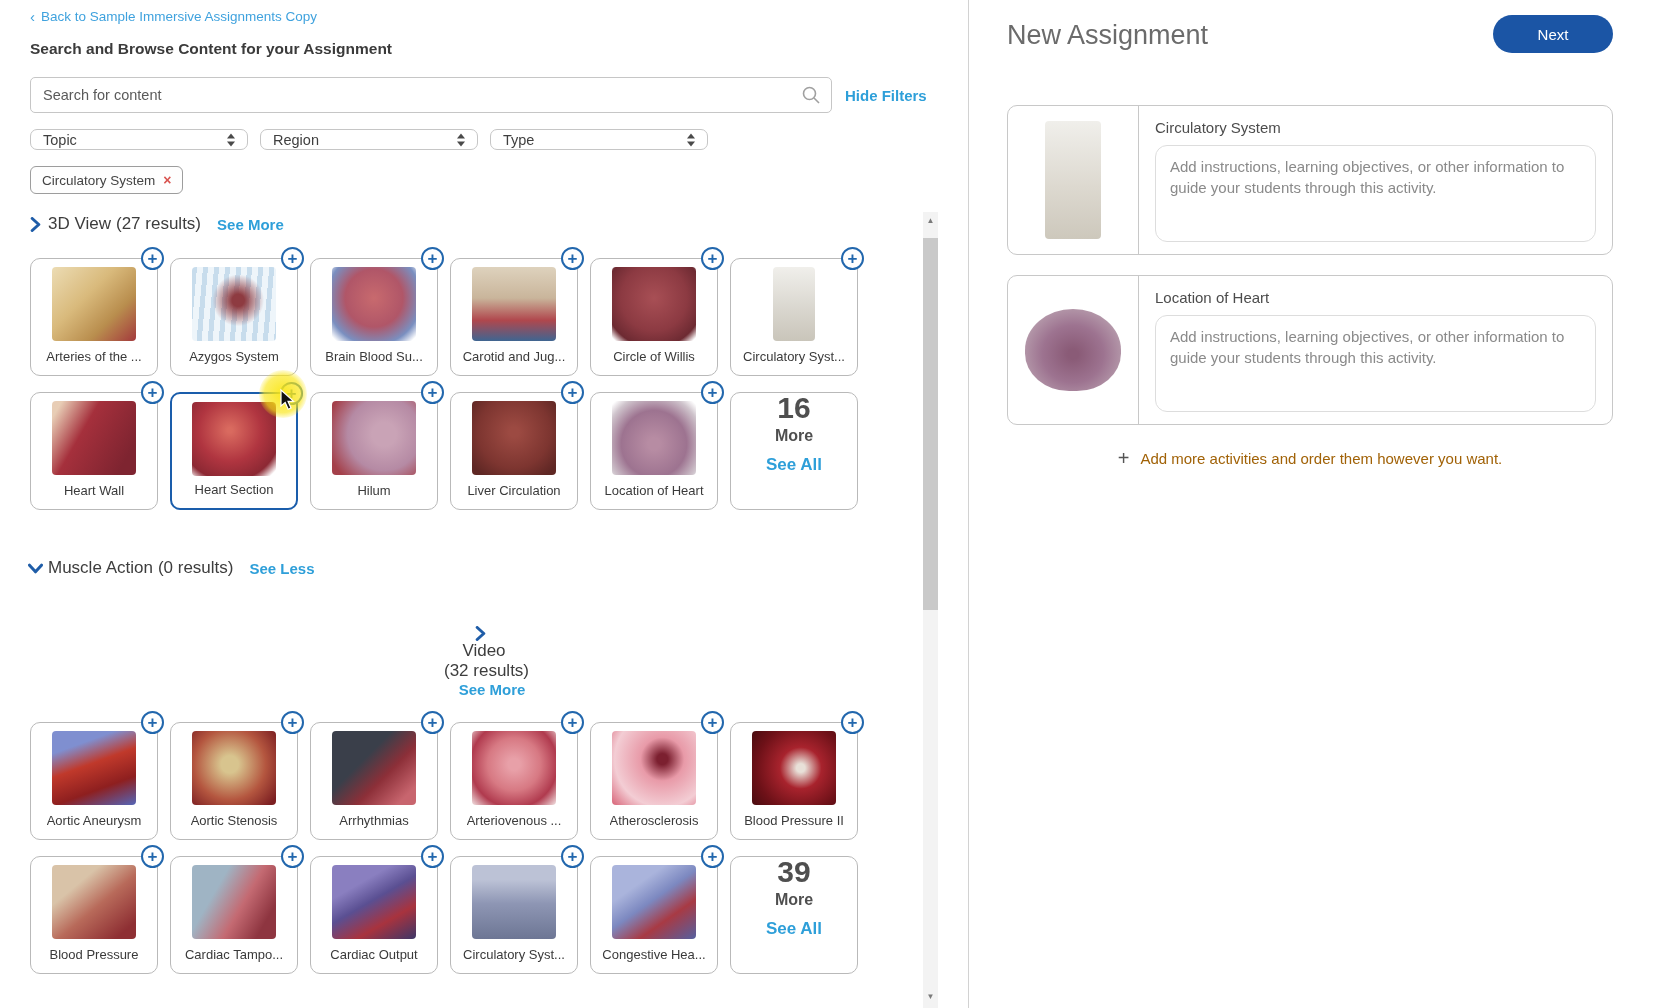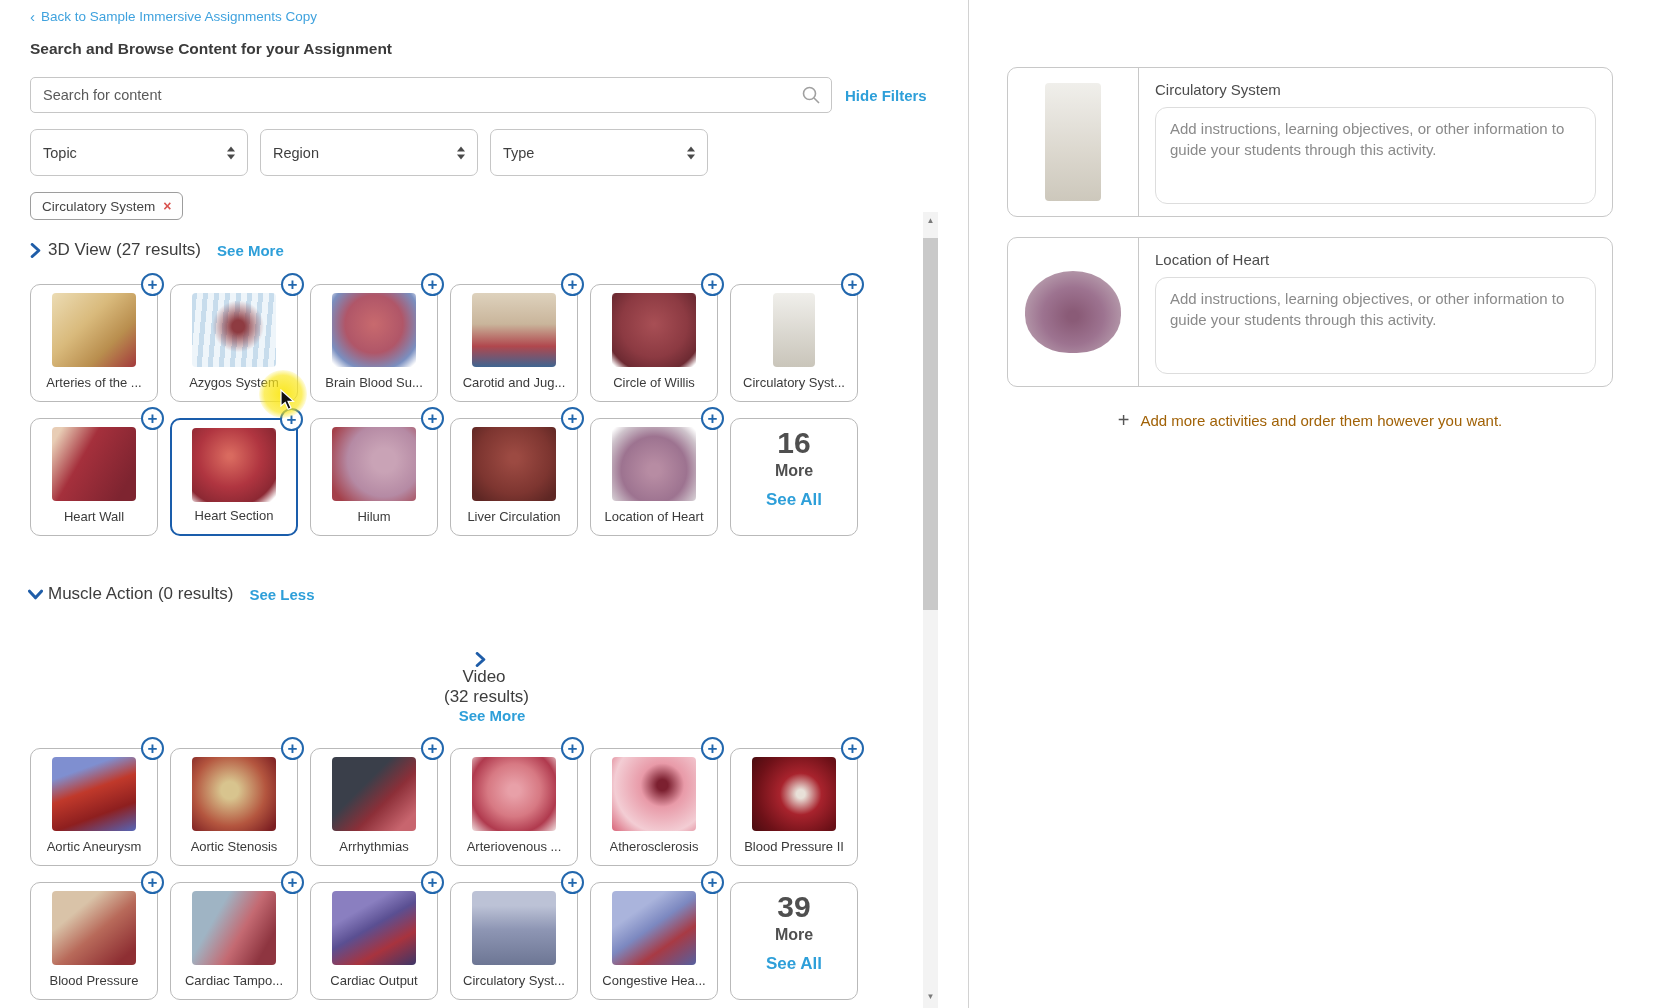--- a/index.html
+++ b/index.html
@@ -16,21 +16,21 @@
   .page-title { margin-top:14px; font-size:15.5px; font-weight:bold; color:#3b3b3b; }
 
   .search-row { margin-top:19px; display:flex; align-items:center; }
   .search-box { position:relative; width:802px; height:36px; }
   .search-box input { width:100%; height:100%; border:1px solid #c6c6c6; border-radius:5px; padding:0 42px 0 12px; font-size:14.5px; color:#3c3c3c; font-family:"Liberation Sans", sans-serif; outline:none; }
   .search-box input::placeholder { color:#5a5a5a; opacity:1; }
   .search-icon { position:absolute; right:11px; top:8px; width:20px; height:20px; }
   .hide-filters { margin-left:13px; font-size:15px; font-weight:bold; color:#2e9fd9; text-decoration:none; cursor:pointer; }
 
   .filter-row { display:flex; gap:12px; margin-top:16px; }
-  .dropdown { position:relative; width:218px; height:47px; border:1px solid #c6c6c6; border-radius:7px; background:#fff; display:flex; align-items:center; padding:0 30px 0 12px; cursor:pointer; }
+  .dropdown { position:relative; width:218px; height:21px; border:1px solid #c6c6c6; border-radius:7px; background:#fff; display:flex; align-items:center; padding:0 30px 0 12px; cursor:pointer; }
   .dropdown .dd-label { font-size:14.5px; color:#3f3f3f; }
   .dd-arrows { position:absolute; right:12px; top:50%; transform:translateY(-50%); display:flex; flex-direction:column; gap:3px; align-items:center; }
   .dd-arrows .tri-up { width:0; height:0; border-left:4.5px solid transparent; border-right:4.5px solid transparent; border-bottom:5px solid #4a4a4a; }
   .dd-arrows .tri-down { width:0; height:0; border-left:4.5px solid transparent; border-right:4.5px solid transparent; border-top:5px solid #4a4a4a; }
 
   .chip-row { margin-top:16px; }
   .chip { display:inline-flex; align-items:center; gap:8px; height:28px; padding:0 11px; border:1px solid #9d9d9d; border-radius:6px; background:#fefefe; font-size:13.5px; color:#444; }
   .chip .chip-x { color:#d9534f; font-weight:bold; font-size:14px; cursor:pointer; line-height:1; }
 
   .results { margin-top:20px; }
@@ -44,21 +44,21 @@
   .sec-action { margin-left:16px; font-size:15px; font-weight:bold; color:#2e9fd9; text-decoration:none; cursor:pointer; }
 
   .grid { display:flex; flex-wrap:wrap; gap:16px 12px; width:830px; margin-top:24px; margin-bottom:0; }
   .flat { display:contents; }
   .card { position:relative; width:128px; height:118px; border:1px solid #b9b9b9; border-radius:10px; background:#fff; display:flex; flex-direction:column; align-items:center; justify-content:flex-end; padding-bottom:11px; cursor:pointer; }
   .card.selected { border:2px solid #1a5dab; }
   .add-badge { position:absolute; top:-12px; right:-7px; width:23px; height:23px; border-radius:50%; background:#fff; border:2px solid #2267ad; color:#2267ad; font-size:17px; font-weight:bold; text-align:center; line-height:19px; z-index:2; cursor:pointer; }
   .thumb { position:absolute; top:8px; left:50%; transform:translateX(-50%); width:84px; height:74px; border-radius:4px; }
   .card-label { font-size:13px; color:#3a3a3a; max-width:118px; white-space:nowrap; overflow:hidden; }
 
-  .more-card { justify-content:center; padding-bottom:17px; cursor:default; }
+  .more-card { justify-content:flex-start; padding-bottom:17px; cursor:default; }
   .more-count { font-size:30px; font-weight:bold; color:#4f4f4f; line-height:1; }
   .more-word { font-size:16px; font-weight:bold; color:#4f4f4f; margin-top:4px; }
   .see-all { font-size:17px; font-weight:bold; color:#2e9fd9; margin-top:10px; text-decoration:none; cursor:pointer; }
 
   .head-muscle { margin-top:48px; }
   .head-video { margin-top:48px;flex-direction:column; }
   .head-quiz { margin-top:36px; }
 
   
   .t-arteries { background:linear-gradient(135deg,#ecdcb4 0%,#d9ba7c 40%,#b98e4e 70%,#a3393c 100%); }
@@ -333,20 +333,24 @@
     
     <div class="cursor-highlight"></div>
     <svg class="mouse-cursor" width="16" height="22" viewBox="0 0 16 22">
       <polygon points="1,1 1,17 5.2,13.4 8.2,20.2 11,19 8,12.3 13.4,12.1" fill="#111" stroke="#fff" stroke-width="1.2"></polygon>
     </svg>
 
   </section>
 
   <section class="right-panel">
 
+    <div class="rp-header">
+      <h2 class="rp-title">New Assignment</h2>
+      <button class="next-button">Next</button>
+    </div>
 
     <div class="activities">
         <div class="activity-card">
         <div class="activity-media">
           <div class="a-skeleton"></div>
         </div>
         <div class="activity-body">
           <div class="activity-title">Circulatory System</div>
           <div class="activity-instructions">Add instructions, learning objectives, or other information to guide your students through this activity.</div>
         </div>

